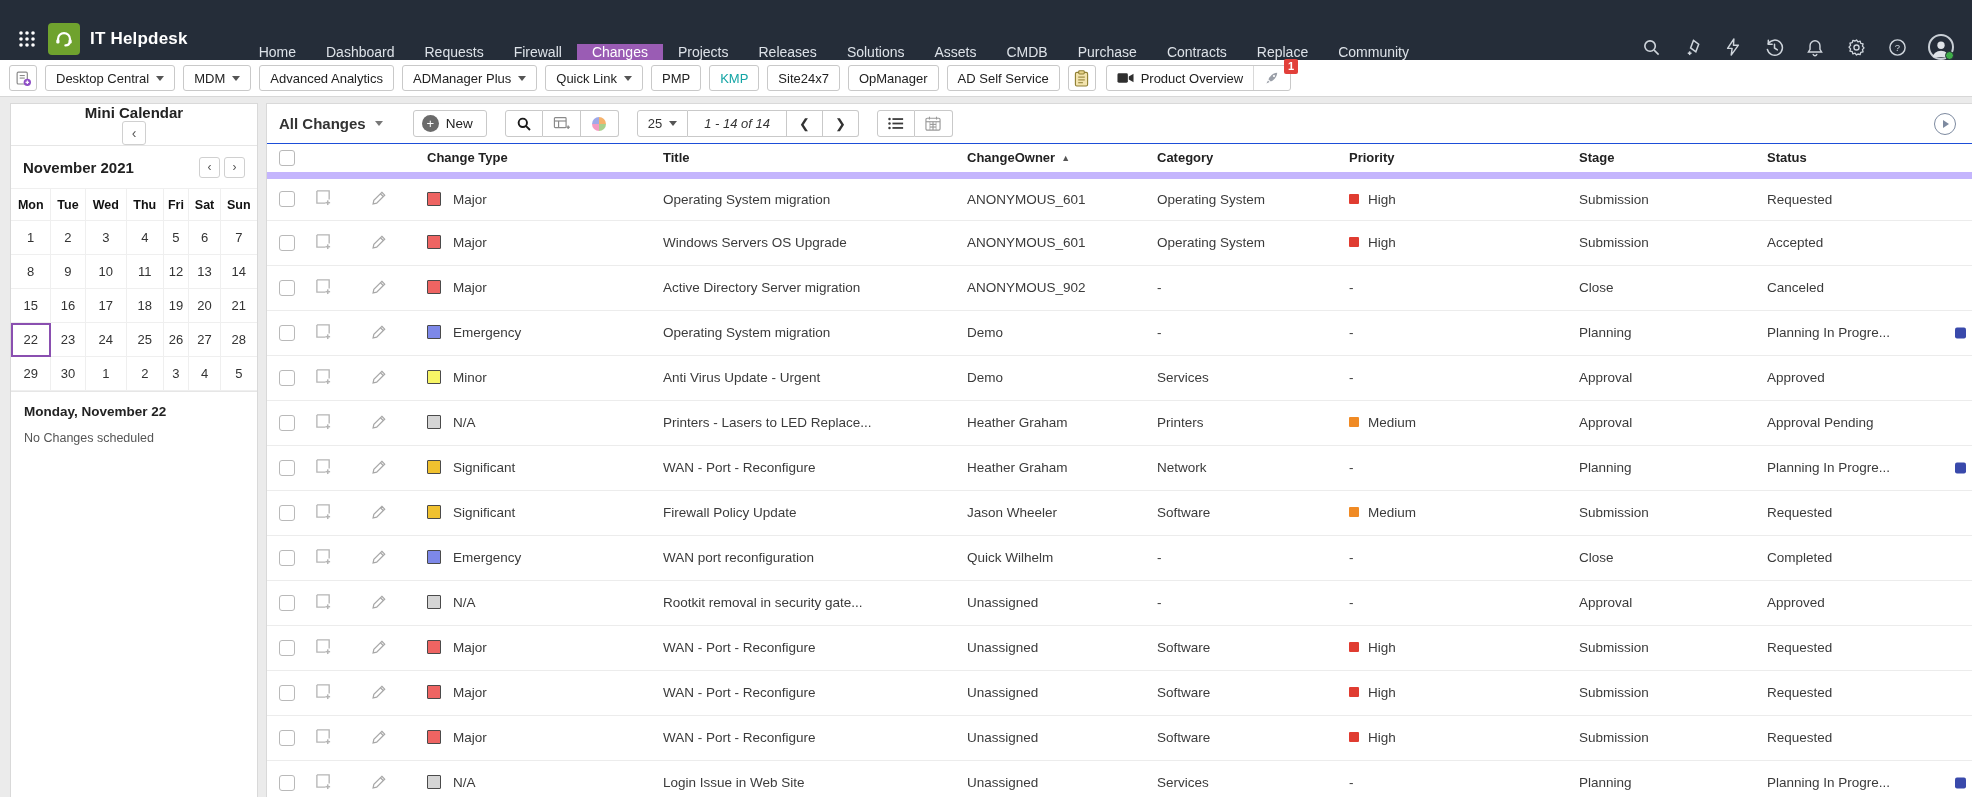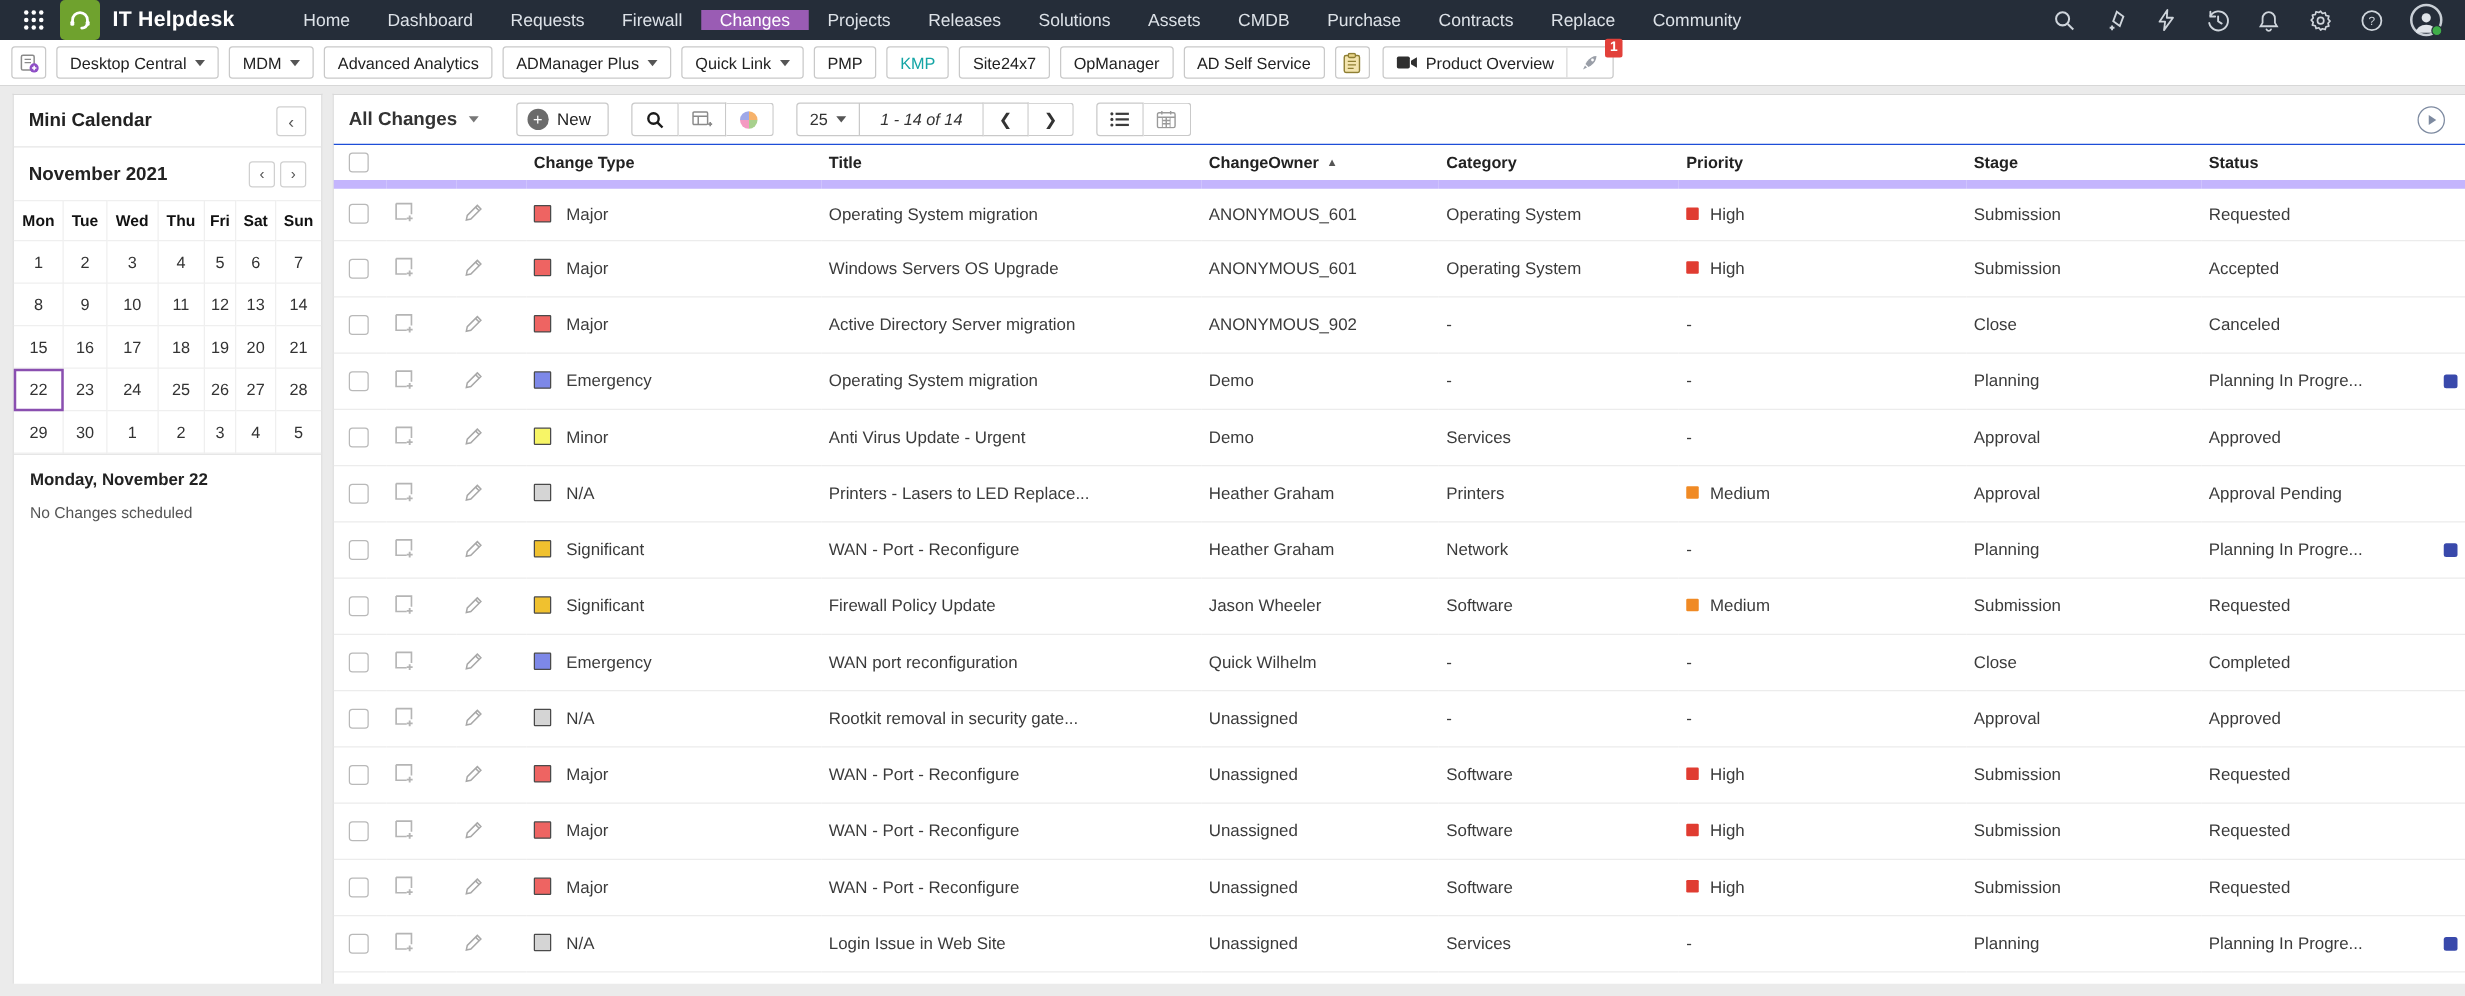--- a/index.html
+++ b/index.html
@@ -1,20 +1,20 @@
 <!DOCTYPE html>
 <html><head>
 <meta charset="utf-8">
 <style>
   * { box-sizing: border-box; margin: 0; padding: 0; }
   html,body { width:1972px; height:797px; overflow:hidden; }
   body { font-family:"Liberation Sans", sans-serif; background:#ebebeb; color:#333; }
 
   
-  .topnav { height:32px; background:#252d39; display:flex; align-items:center; }
+  .topnav { height:60px; background:#252d39; display:flex; align-items:flex-end;gap:16px; }
   .topnav .left { display:flex; align-items:center; padding-left:10px; }
   .appgrid { width:34px; height:42px; display:flex; align-items:center; justify-content:center; cursor:pointer; }
   .logo { width:32px; height:32px; background:#6fa22e; border-radius:4px; margin:0 10px 0 4px; display:flex; align-items:center; justify-content:center; }
   .apptitle { color:#fff; font-size:17px; font-weight:bold; margin-right:40px; letter-spacing:.2px; }
   .navitems { display:flex; align-items:stretch; }
   .navitem { display:flex; align-items:center; padding:0 15px; color:#dde2e8; font-size:14px; cursor:pointer; }
   .navitem.active { background:#9a5cb4; color:#fff; }
   .topnav .right { margin-left:auto; display:flex; align-items:center; gap:21px; padding-right:18px; }
   .topicon { width:20px; height:20px; display:flex; align-items:center; justify-content:center; cursor:pointer; }
   .avatar { position:relative; width:26px; height:26px; border-radius:50%; border:2px solid #c9cfd6; background:#2e3online5; cursor:pointer; }
@@ -26,21 +26,21 @@
   .caret { width:0; height:0; border-left:4px solid transparent; border-right:4px solid transparent; border-top:5px solid #555; }
   .iconbtn { width:28px; justify-content:center; padding:0; }
   .pogroup { display:flex; align-items:stretch; border:1px solid #c9c9c9; border-radius:3px; height:26px; position:relative; margin-left:2px; }
   .pogroup .seg { display:flex; align-items:center; gap:7px; padding:0 10px; font-size:13px; color:#222; cursor:pointer; }
   .pogroup .seg + .seg { border-left:1px solid #d9d9d9; }
   .badge { position:absolute; top:-7px; right:-8px; background:#e2403a; color:#fff; font-size:11px; font-weight:bold; padding:1px 4px; border-radius:2px; line-height:13px; }
 
   
   .main { display:flex; height:718px; background:#ebebeb; }
   .calpanel { width:248px; margin:6px 0 0 10px; background:#fff; border:1px solid #d9d9d9; border-bottom:none; }
-  .calhead { height:42px; display:flex; align-items:center; justify-content:space-between; padding:0 12px; border-bottom:1px solid #e6e6e6; }
+  .calhead { height:42px; display:flex; align-items:center; justify-content:space-between; padding:0 12px; border-bottom:1px solid #e6e6e6;flex-direction:column; }
   .calhead .t { font-size:15px; font-weight:bold; color:#222; }
   .sqbtn { width:24px; height:24px; border:1px solid #d0d0d0; border-radius:3px; background:#fff; display:flex; align-items:center; justify-content:center; color:#555; font-size:14px; cursor:pointer; line-height:1; }
   .monthrow { height:42px; display:flex; align-items:center; justify-content:space-between; padding:0 12px; }
   .monthrow .m { font-size:15px; font-weight:bold; color:#222; }
   .monthnav { display:flex; gap:4px; }
   .monthnav .sqbtn { width:21px; height:21px; font-size:12px; }
   table.cal { width:100%; border-collapse:collapse; }
   table.cal th { font-size:12.5px; font-weight:bold; color:#111; height:32px; border:1px solid #efefef; border-left:none; }
   table.cal td { font-size:13px; text-align:center; height:34px; border:1px solid #efefef; border-left:none; color:#333; cursor:pointer; }
   table.cal th:last-child, table.cal td:last-child { border-right:none; }

